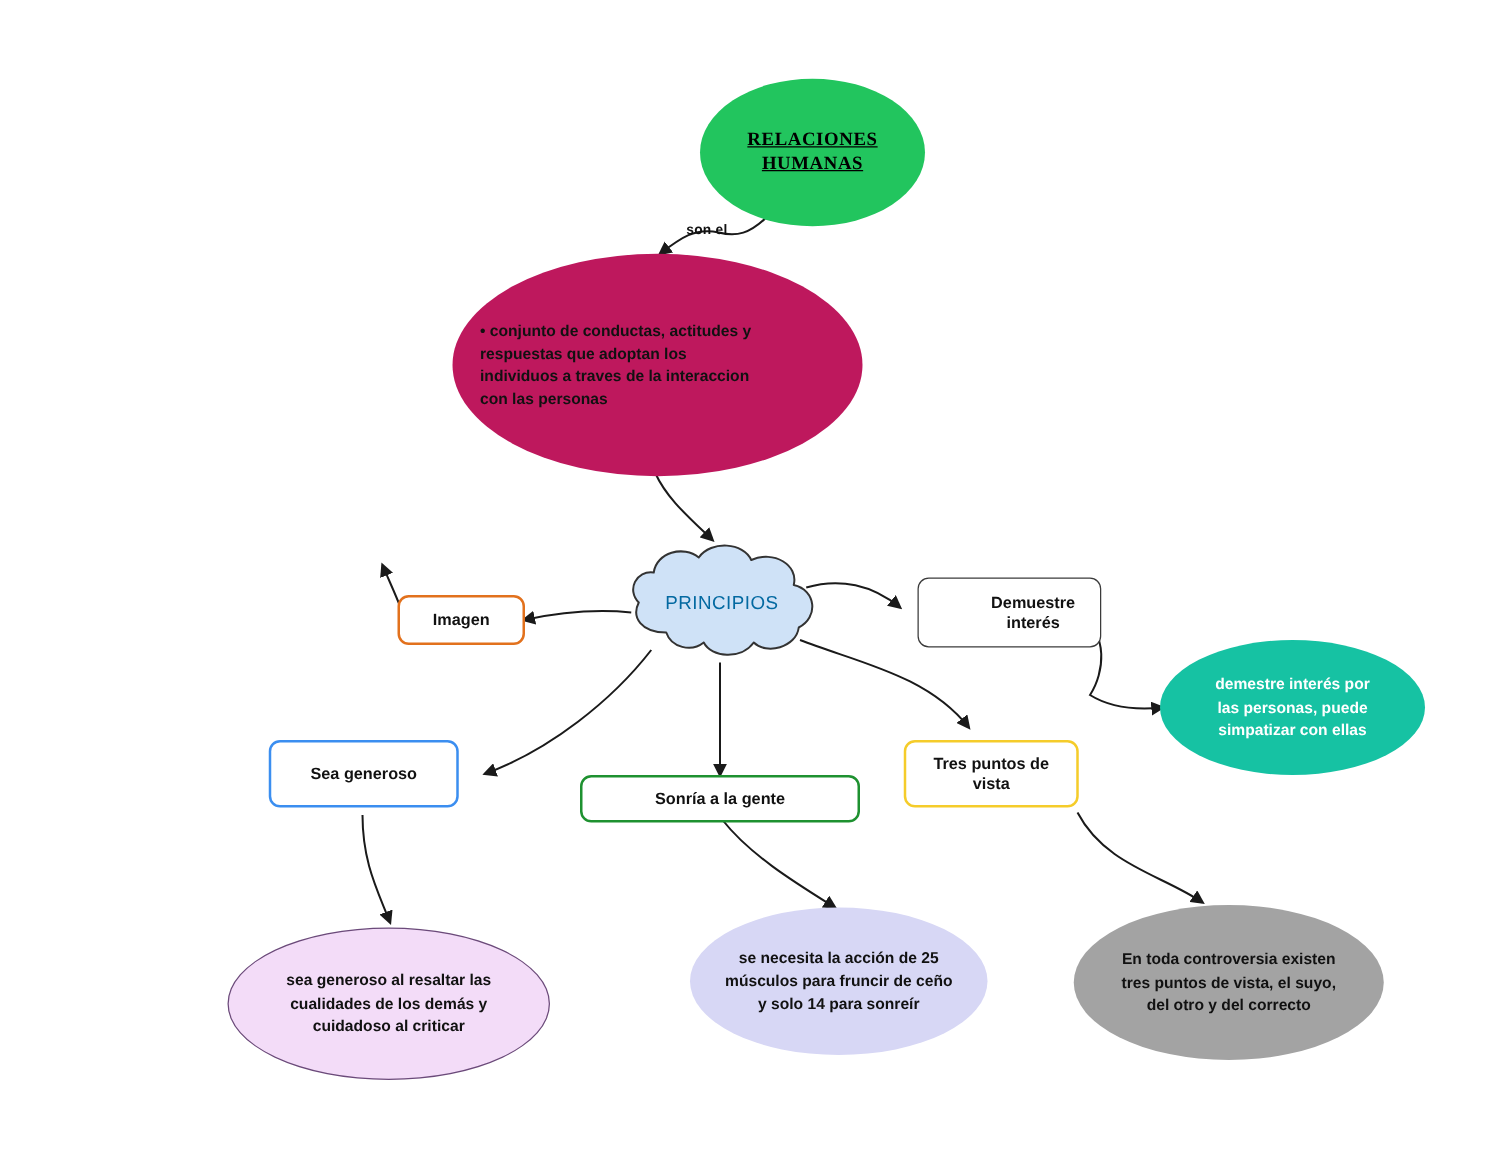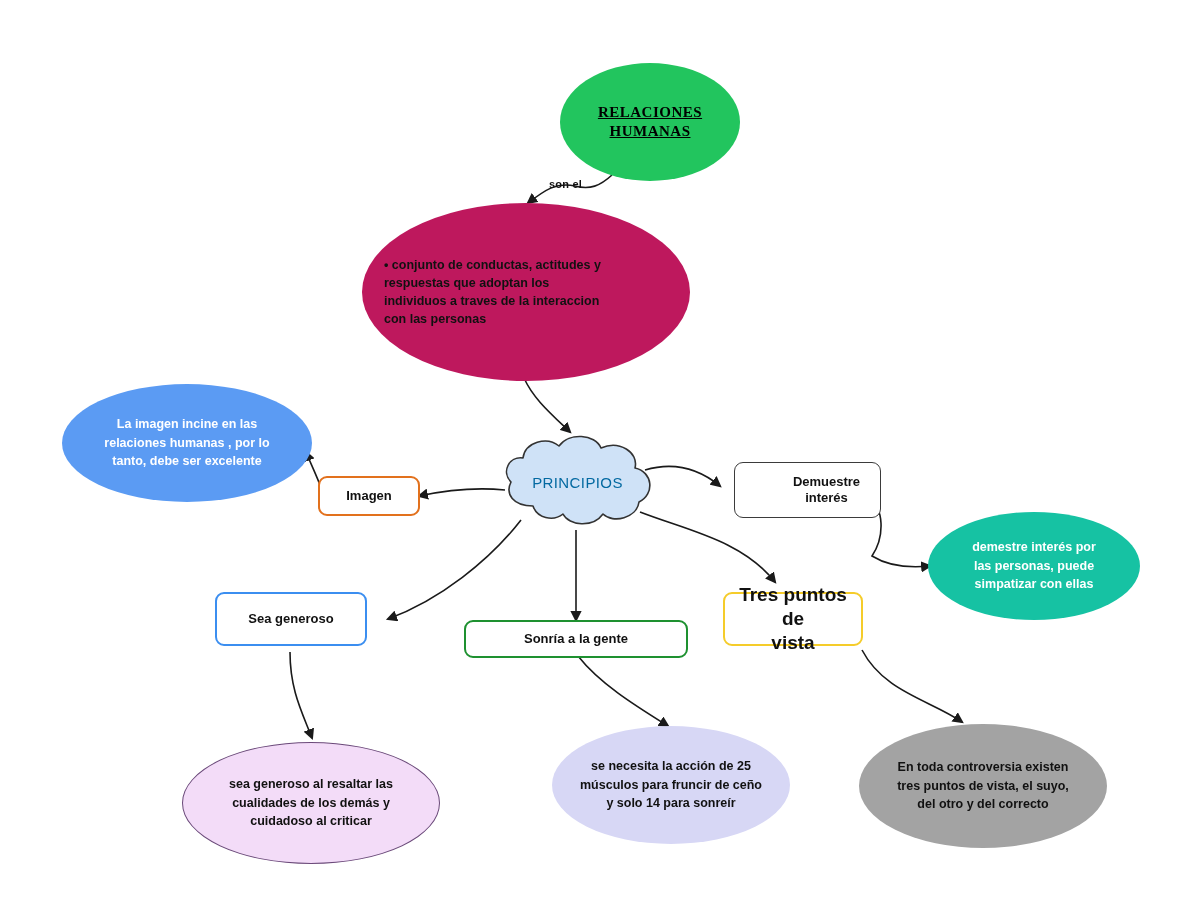--- a/index.html
+++ b/index.html
@@ -166,25 +166,20 @@
     </svg>
     <div class="cloud-text">
       <span>PRINCIPIOS</span>
     </div>
   </div>
 
   <div class="node rrect" style="left:318px; top:476px; width:102px; height:40px; border:2px solid #e2711d;justify-content:center;">
     <span class="label bold-dark" style="font-size:13px;">Imagen</span>
   </div>
 
-  <div class="node ellipse" style="left:62px; top:384px; width:250px; height:118px; background:#5b9bf3;">
-    <span class="label white-bold" style="font-size:12.5px; line-height:1.5;">La imagen incine en las
-relaciones humanas , por lo
-tanto, debe ser excelente</span>
-  </div>
 
   <div class="node rrect" style="left:215px; top:592px; width:152px; height:54px; border:2px solid #3b8ef0;text-align:center;">
     <span class="label bold-dark" style="font-size:13px;">Sea generoso</span>
   </div>
 
   <div class="node ellipse" style="left:182px; top:742px; width:258px; height:122px; background:#f3dcf8; border:1px solid #6b4a7a;">
     <span class="label bold-dark" style="font-size:12.5px; line-height:1.5;">sea generoso al resaltar las
 cualidades de los demás y
 cuidadoso al criticar</span>
   </div>
@@ -204,21 +199,21 @@
 interés</span>
   </div>
 
   <div class="node ellipse" style="left:928px; top:512px; width:212px; height:108px; background:#16c2a3;">
     <span class="label white-bold" style="font-size:12.5px; line-height:1.5;">demestre interés por
 las personas, puede
 simpatizar con ellas</span>
   </div>
 
   <div class="node rrect" style="left:723px; top:592px; width:140px; height:54px; border:2px solid #f5cc2a;">
-    <span class="label bold-dark" style="font-size:19px;">Tres puntos de
+    <span class="label bold-dark" style="font-size:13px;">Tres puntos de
 vista</span>
   </div>
 
   <div class="node ellipse" style="left:859px; top:724px; width:248px; height:124px; background:#a3a3a3;">
     <span class="label bold-dark" style="font-size:12.5px; line-height:1.5;">En toda controversia existen
 tres puntos de vista, el suyo,
 del otro y del correcto</span>
   </div>
 
 </div>

